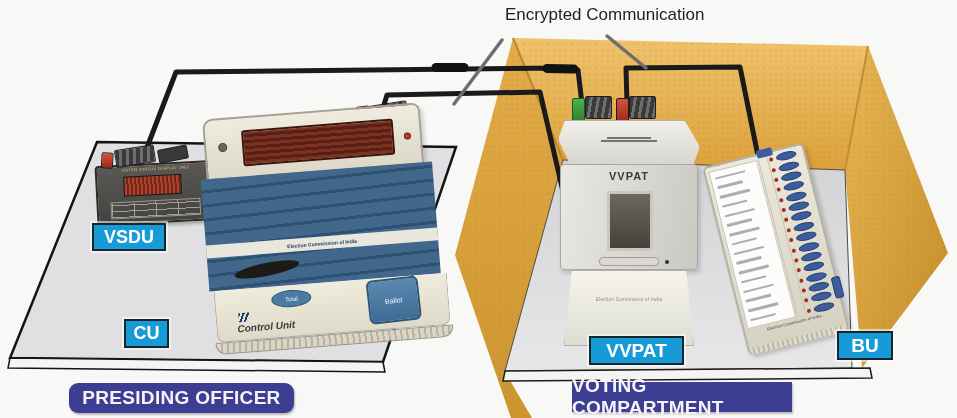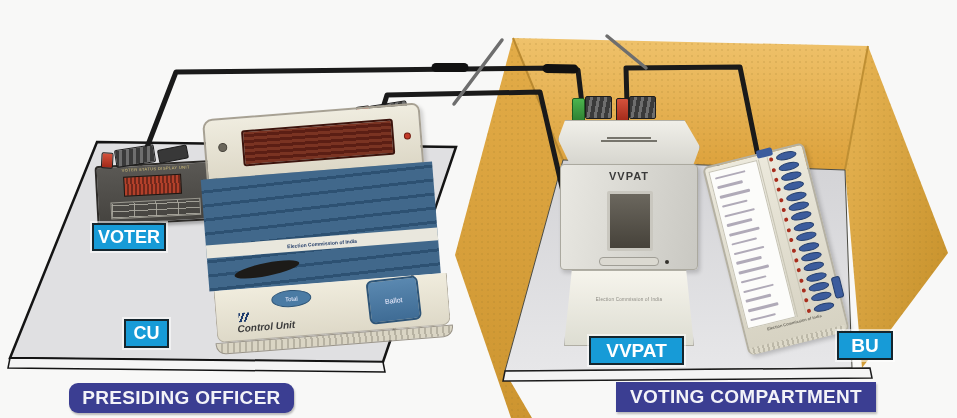--- a/index.html
+++ b/index.html
@@ -23,21 +23,21 @@
   .tag-cu{left:124px;top:319px;width:45px;height:29px;font-size:18px;}
   .tag-vvpat{left:589px;top:336px;width:95px;height:29px;font-size:19px;}
   .tag-bu{left:837px;top:331px;width:56px;height:29px;font-size:19px;}
   
   .banner{
     position:absolute;display:flex;align-items:center;justify-content:center;
     background:var(--banner-indigo);color:#f3f3f8;font-weight:bold;font-size:19px;letter-spacing:.3px;
     box-shadow:1px 2px 2px rgba(0,0,0,.25);
   }
   .banner-po{left:69px;top:383px;width:225px;height:30px;border-radius:9px;}
-  .banner-vc{left:572px;top:382px;width:260px;height:30px;margin-left:44px;}
+  .banner-vc{left:572px;top:382px;width:220px;height:30px;}
 
   
   .vsdu{position:absolute;left:96px;top:163px;width:122px;height:60px;transform:rotate(-3deg);}
   .vsdu .body{position:absolute;left:0;top:0;width:100%;height:100%;background:linear-gradient(#5a5854,#45433f);
     border:2px solid #2c2a27;border-radius:4px;box-shadow:2px 3px 3px rgba(0,0,0,.25);}
   .vsdu .caption{position:absolute;left:0;top:3px;width:100%;text-align:center;font-size:4px;color:#d9c77e;letter-spacing:.4px;}
   .vsdu .led{position:absolute;left:28px;top:12px;width:58px;height:20px;border:1px solid #201510;background:
     repeating-linear-gradient(90deg,#b3402a 0 2px,#70281b 2px 4px);}
   .vsdu .legend{position:absolute;left:14px;top:37px;width:90px;height:17px;border:1px solid #9a988f;
     background:
@@ -167,32 +167,33 @@
     <path d="M436,67.5 L464,67.5" stroke="#111" stroke-width="9" stroke-linecap="round"></path>
     <path d="M547,68.5 L574,69" stroke="#111" stroke-width="9" stroke-linecap="round"></path>
     <path d="M378,124 L387,95 L540,92 L576,248" fill="none" stroke="#1a1a1a" stroke-width="5" stroke-linejoin="round" stroke-linecap="round"></path>
     <path d="M627,104 L626,68 L740,67 L759,161" fill="none" stroke="#1a1a1a" stroke-width="5" stroke-linejoin="round" stroke-linecap="round"></path>
 
     <path d="M502,40 L454,104" stroke="#6e6e6e" stroke-width="3.5" stroke-linecap="round"></path>
     <path d="M607,36 L646,68" stroke="#6e6e6e" stroke-width="3.5" stroke-linecap="round"></path>
   </svg>
 
   <div class="heading">
+    <div>Encrypted Communication</div>
   </div>
 
   <div class="vsdu">
     <div class="body"></div>
     <div class="caption">VOTER STATUS DISPLAY UNIT</div>
     <div class="led"></div>
     <div class="legend"></div>
     <div class="conn red c1"></div>
     <div class="conn grey c2"></div>
     <div class="conn c3"></div>
   </div>
-  <div class="tag tag-vsdu">VOTER</div>
+  <div class="tag tag-vsdu">VSDU</div>
 
   <div class="conn red cu-conn-red"></div>
   <div class="conn grey cu-conn-grey"></div>
 
   <div class="cu">
     <div class="panel">
       <div class="hole"></div>
       <div class="disp"></div>
       <div class="lamp"></div>
     </div>

